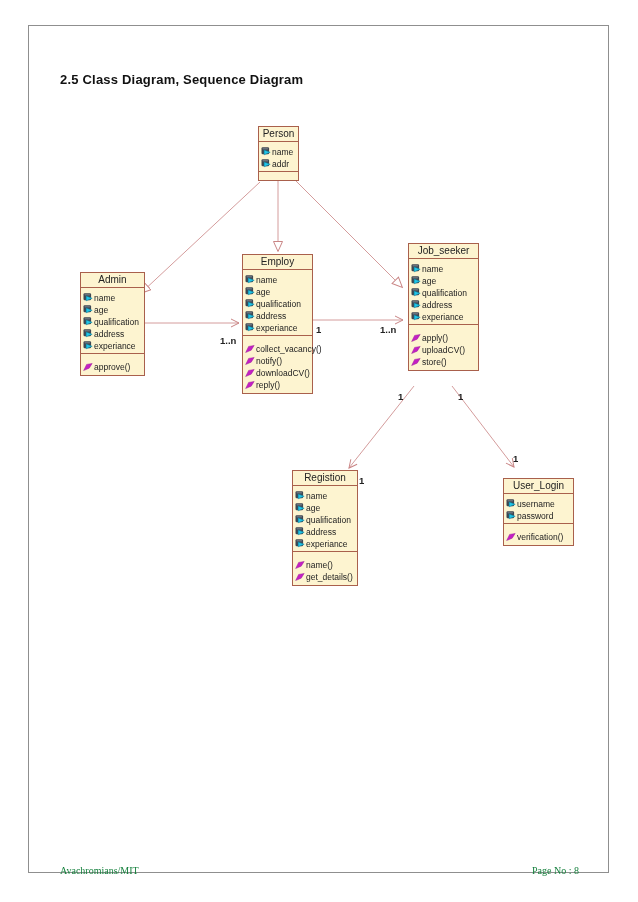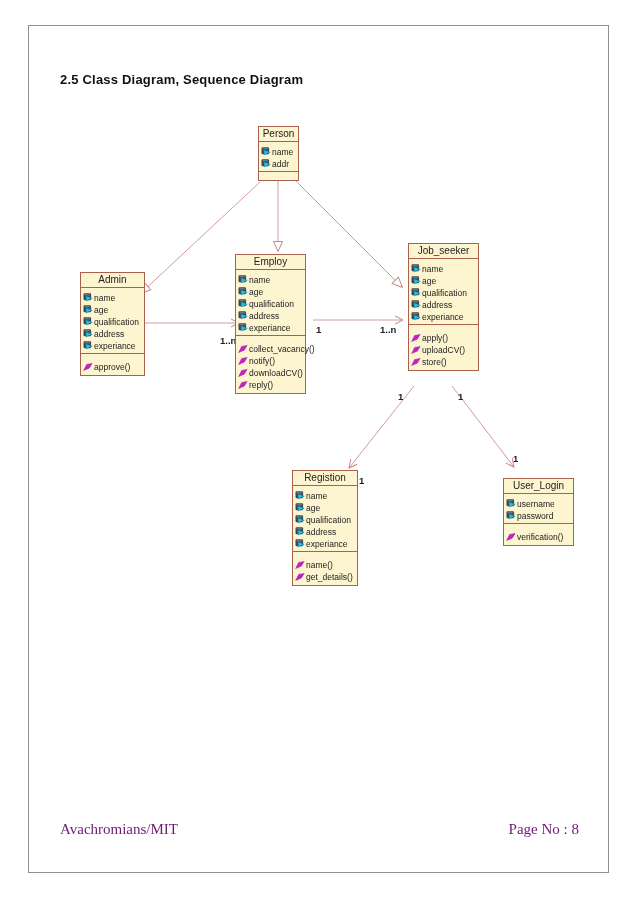--- a/index.html
+++ b/index.html
@@ -9,22 +9,22 @@
   }
   .page-border {
     position:absolute; left:28px; top:25px; width:581px; height:848px;
     border:1px solid #8f8f8f; box-sizing:border-box; background:#ffffff;
   }
   .heading {
     position:absolute; left:60px; top:72px; font-size:13px; font-weight:bold; color:#111;
     letter-spacing:0.2px; white-space:nowrap;
   }
   .footer-left, .footer-right {
-    position:absolute; top:821px; font-family:"Liberation Serif", serif;
-    font-size:15px; color:#701a75; white-space:nowrap;
+    position:absolute; top:865px; font-family:"Liberation Serif", serif;
+    font-size:10px; color:#15803d; white-space:nowrap;
   }
   .footer-left { left:60px; }
   .footer-right { right:59px; }
 
   svg.wires { position:absolute; left:0; top:0; }
   svg.wires text { font-family:"Liberation Sans", sans-serif; font-size:9.5px; font-weight:600; fill:#222; }
 
   .uml {
     position:absolute; box-sizing:border-box; background:#fdf4d0;
     border:1px solid #a9604c; color:#222; font-size:8.5px; line-height:1;
@@ -35,21 +35,21 @@
   }
   .cmp { padding:2px 1px 3px 2px; }
   .cmp.attrs { border-bottom:1px solid #a9604c; }
   .cmp.ops { padding-top:5px; padding-bottom:4px; }
   .cmp.empty { height:8px; padding:0; }
   .row { display:flex; align-items:flex-end; height:12px; white-space:nowrap; }
   .icn { width:10px; height:10px; flex:none; margin-right:1px; }
 
   #person    { left:258px; top:126px; width:41px; }
   #admin     { left:80px;  top:272px; width:65px; }
-  #employ    { left:235px; top:254px; width:71px; }
+  #employ    { left:242px; top:254px; width:71px; }
   #job_seeker{ left:408px; top:243px; width:71px; }
   #registion { left:292px; top:470px; width:66px; }
   #user_login{ left:503px; top:478px; width:71px; }
 </style>
 </head>
 <body>
 
 <svg width="0" height="0" style="position:absolute" aria-hidden="true">
   <defs>
     <g id="i-attr">

